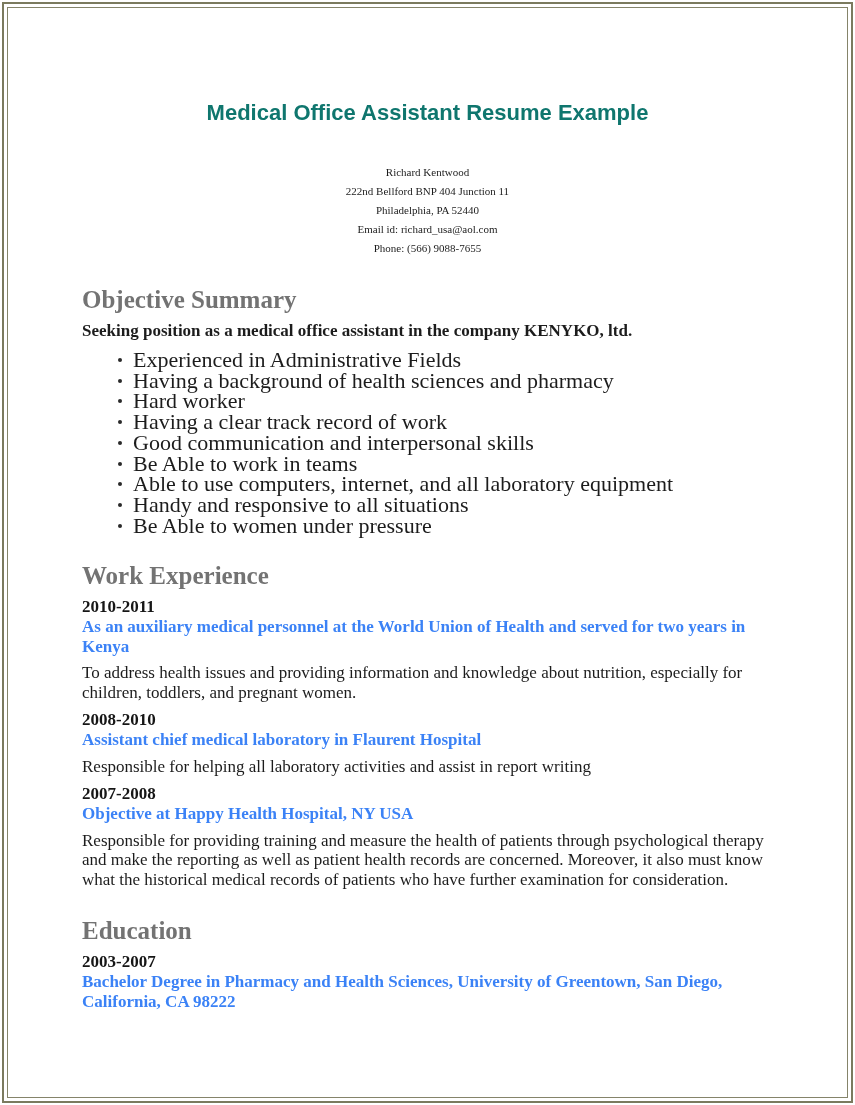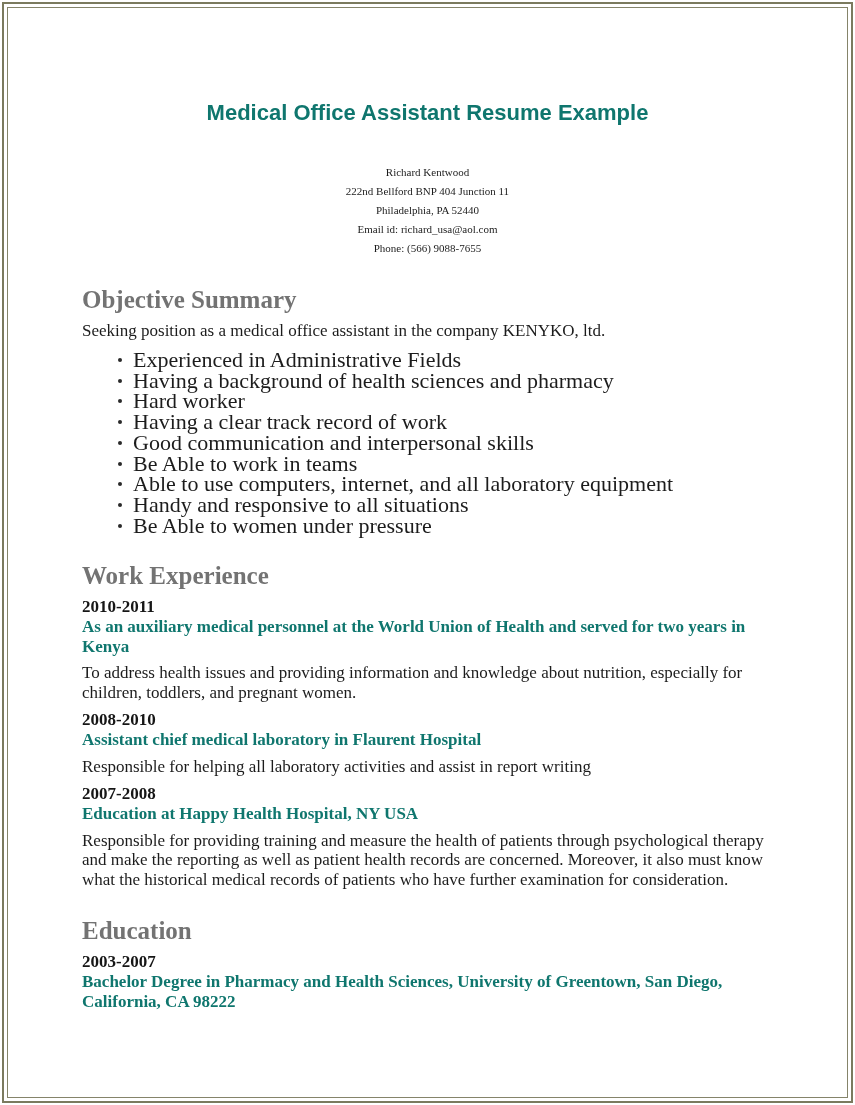--- a/index.html
+++ b/index.html
@@ -51,20 +51,21 @@
     line-height: 30px;
     color: #737373;
   }
   .heading-objective { margin-top: 27px; }
   .heading-work { margin-top: 25px; }
   .heading-education { margin-top: 27px; }
   .intro {
     margin-top: 6px;
     font-size: 17px;
     line-height: 20px;
+    font-weight: bold;
   }
   ul.skills {
     list-style: none;
     margin: 9px 0 0 0;
     padding: 0;
   }
   ul.skills li {
     position: relative;
     padding-left: 51px;
     font-size: 22px;
@@ -84,21 +85,21 @@
   .entry-dates {
     font-weight: bold;
     font-size: 17px;
     line-height: 20px;
     color: #161616;
   }
   .entry-title {
     font-weight: bold;
     font-size: 17px;
     line-height: 19.5px;
-    color: #0f766e;
+    color: #3b82f6;
   }
   .entry-desc {
     margin-top: 7px;
     font-size: 17px;
     line-height: 19.5px;
   }
 </style>
 </head>
 <body>
 
@@ -141,21 +142,21 @@
   </div>
 
   <div class="entry">
     <div class="entry-dates">2008-2010</div>
     <div class="entry-title">Assistant chief medical laboratory in Flaurent Hospital</div>
     <div class="entry-desc">Responsible for helping all laboratory activities and assist in report writing</div>
   </div>
 
   <div class="entry">
     <div class="entry-dates">2007-2008</div>
-    <div class="entry-title">Education at Happy Health Hospital, NY USA</div>
+    <div class="entry-title">Objective at Happy Health Hospital, NY USA</div>
     <div class="entry-desc">Responsible for providing training and measure the health of patients through psychological therapy and make the reporting as well as patient health records are concerned. Moreover, it also must know what the historical medical records of patients who have further examination for consideration.</div>
   </div>
 
   <div class="section-heading heading-education">Education</div>
 
   <div class="entry entry-first">
     <div class="entry-dates">2003-2007</div>
     <div class="entry-title">Bachelor Degree in Pharmacy and Health Sciences, University of Greentown, San Diego, California, CA 98222</div>
   </div>
 

